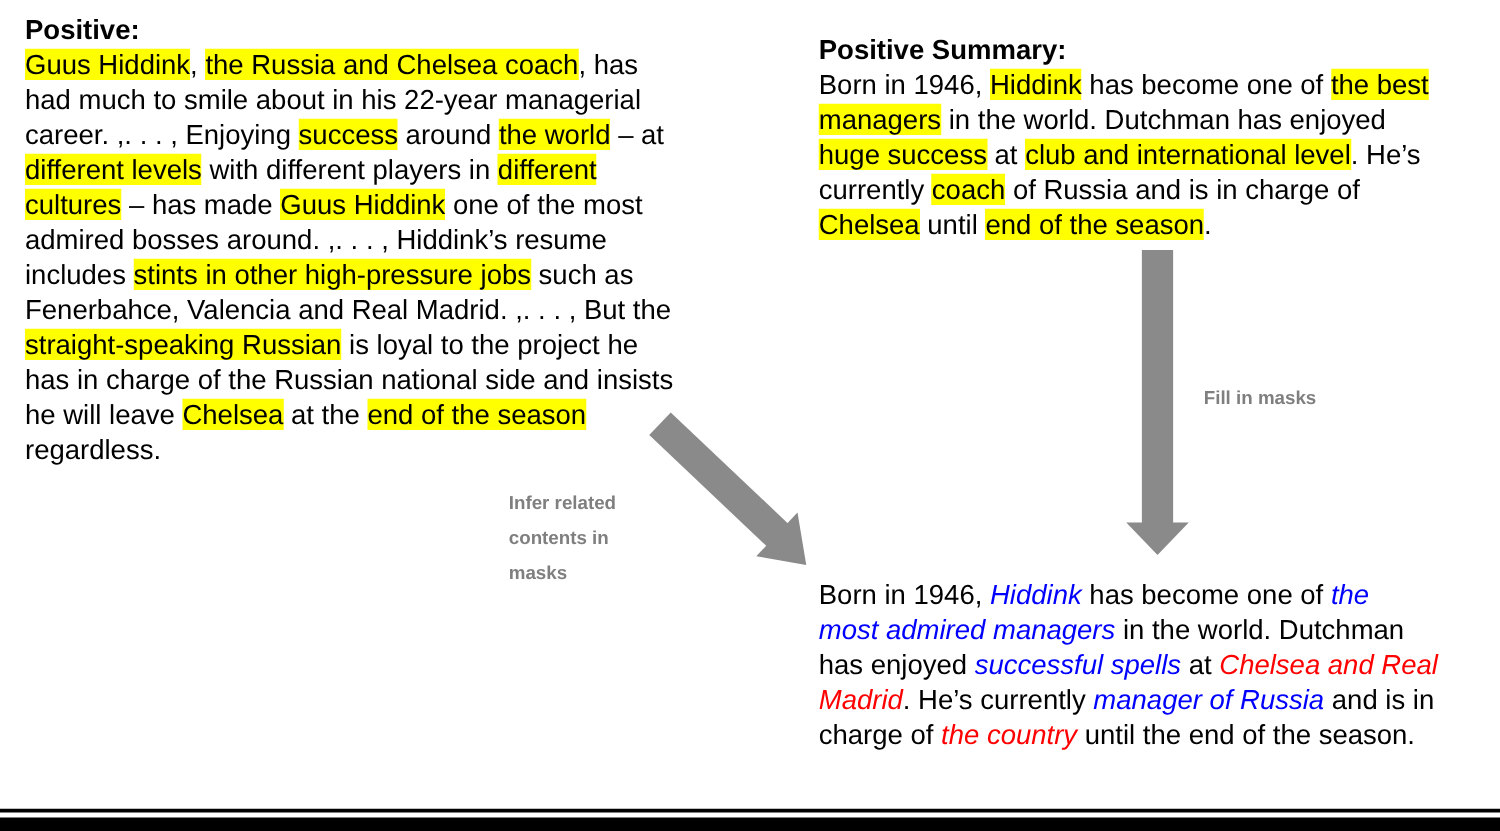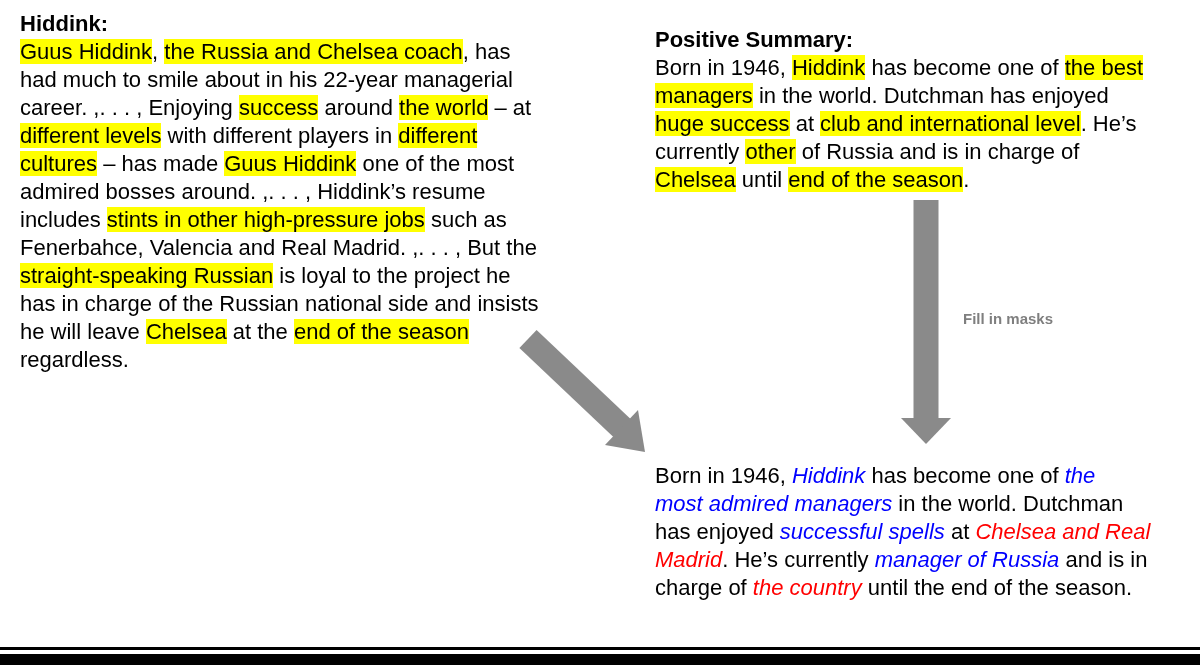--- a/index.html
+++ b/index.html
@@ -41,52 +41,55 @@
   .arrows polygon{fill:var(--arrow-gray);}
   .bottom-rule{position:absolute;left:0;top:647px;width:1200px;height:3px;background:#000;}
   .bottom-bar{position:absolute;left:0;top:654px;width:1200px;height:11px;background:#000;}
 </style>
 </head>
 <body>
 
 <div class="canvas">
 
   <div class="block article-block">
-    <div class="heading">Hiddink:</div>
+    <div class="heading">Positive:</div>
     <div class="rich"><mark class="hl">Guus Hiddink</mark><span class="plain">, </span><mark class="hl">the Russia and Chelsea coach</mark><span class="plain">, has
 had much to smile about in his 22-year managerial
 career. ,. . . , Enjoying </span><mark class="hl">success</mark><span class="plain"> around </span><mark class="hl">the world</mark><span class="plain"> – at
 </span><mark class="hl">different levels</mark><span class="plain"> with different players in </span><mark class="hl">different
 cultures</mark><span class="plain"> – has made </span><mark class="hl">Guus Hiddink</mark><span class="plain"> one of the most
 admired bosses around. ,. . . , Hiddink’s resume
 includes </span><mark class="hl">stints in other high-pressure jobs</mark><span class="plain"> such as
 Fenerbahce, Valencia and Real Madrid. ,. . . , But the
 </span><mark class="hl">straight-speaking Russian</mark><span class="plain"> is loyal to the project he
 has in charge of the Russian national side and insists
 he will leave </span><mark class="hl">Chelsea</mark><span class="plain"> at the </span><mark class="hl">end of the season</mark><span class="plain">
 regardless.</span></div>
   </div>
 
   <div class="block positive-block">
     <div class="heading">Positive Summary:</div>
     <div class="rich"><span class="plain">Born in 1946, </span><mark class="hl">Hiddink</mark><span class="plain"> has become one of </span><mark class="hl">the best
 managers</mark><span class="plain"> in the world. Dutchman has enjoyed
 </span><mark class="hl">huge success</mark><span class="plain"> at </span><mark class="hl">club and international level</mark><span class="plain">. He’s
-currently </span><mark class="hl">other</mark><span class="plain"> of Russia and is in charge of
+currently </span><mark class="hl">coach</mark><span class="plain"> of Russia and is in charge of
 </span><mark class="hl">Chelsea</mark><span class="plain"> until </span><mark class="hl">end of the season</mark><span class="plain">.</span></div>
   </div>
 
   <div class="block negative-block">
     <div class="rich"><span class="plain">Born in 1946, </span><span class="blue">Hiddink</span><span class="plain"> has become one of </span><span class="blue">the
 most admired managers</span><span class="plain"> in the world. Dutchman
 has enjoyed </span><span class="blue">successful spells</span><span class="plain"> at </span><span class="red">Chelsea and Real
 Madrid</span><span class="plain">. He’s currently </span><span class="blue">manager of Russia</span><span class="plain"> and is in
 charge of </span><span class="red">the country</span><span class="plain"> until the end of the season.</span></div>
   </div>
 
+  <div class="flow-label infer-label">Infer related
+contents in
+masks</div>
   <div class="flow-label fill-label">Fill in masks</div>
 
   <svg class="arrows" viewBox="0 0 1200 665" xmlns="http://www.w3.org/2000/svg">
     <g>
       <line x1="926" y1="200" x2="926" y2="420" stroke-width="25"></line>
       <polygon points="901,418 951,418 926,444"></polygon>
     </g>
     <g>
       <line x1="528" y1="339" x2="622" y2="428" stroke-width="25"></line>
       <polygon points="605,445 638,410 645,452"></polygon>

